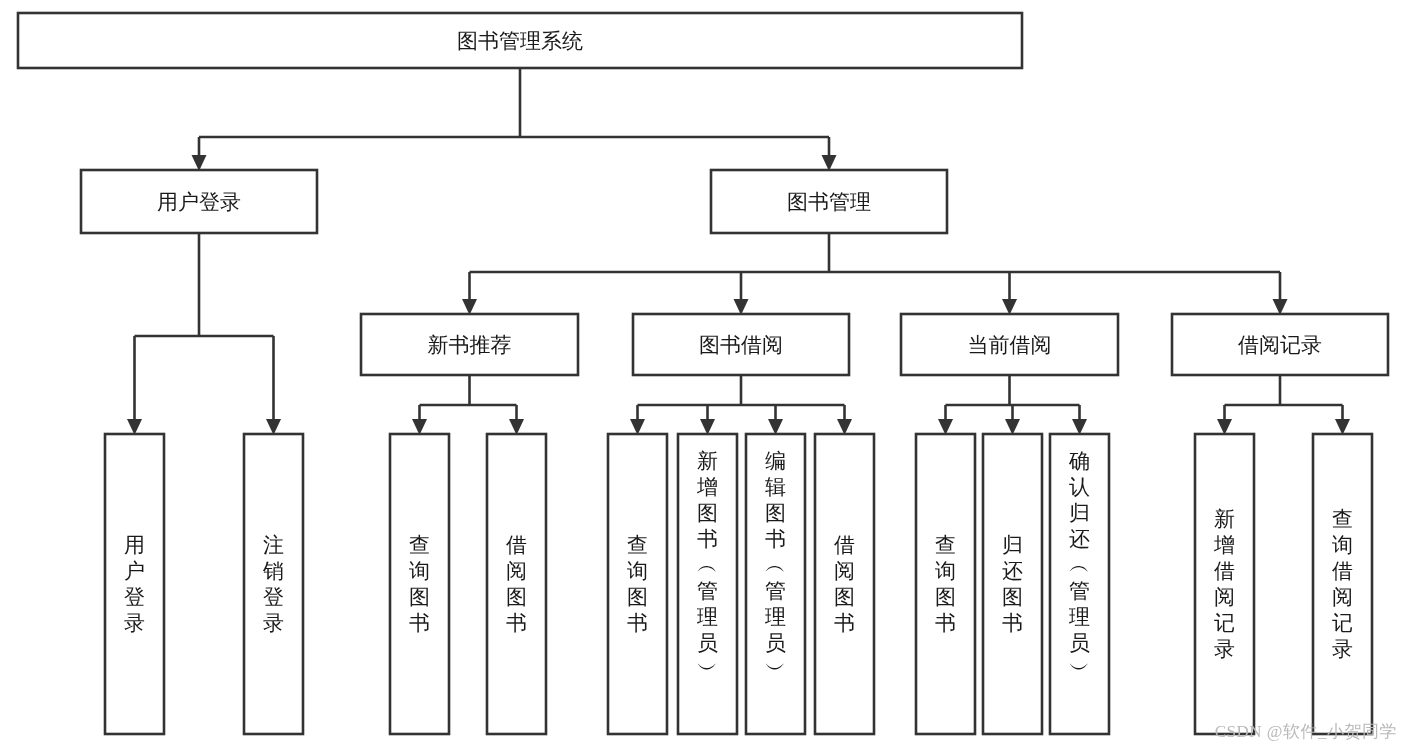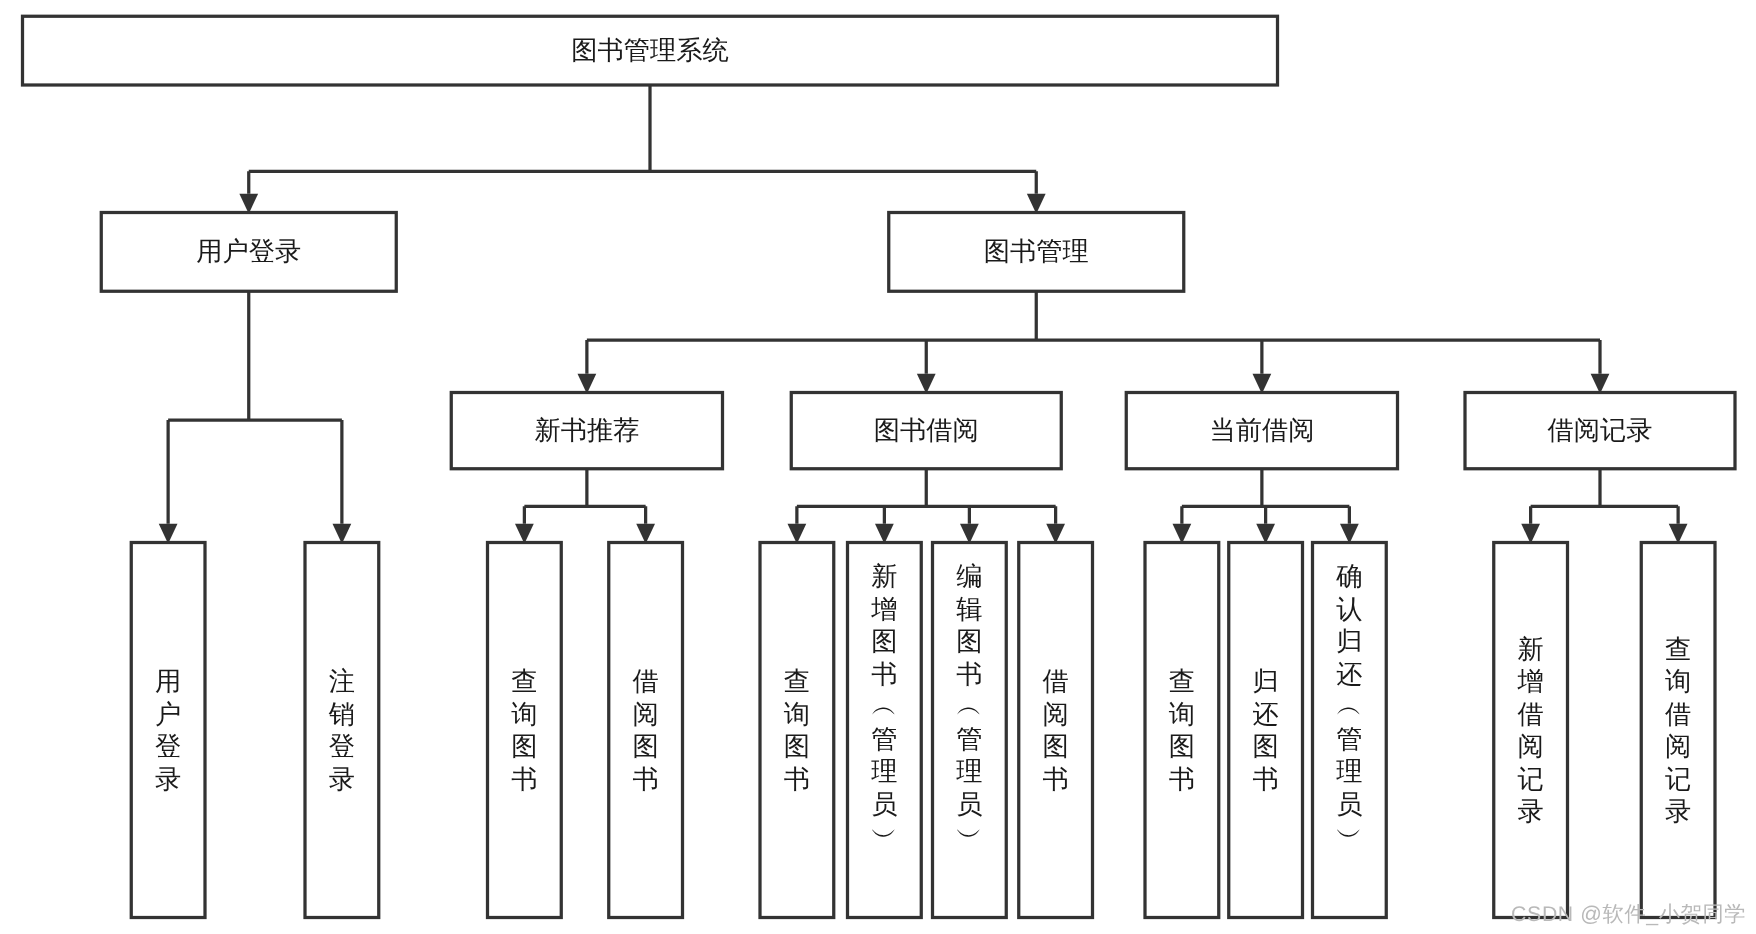--- a/index.html
+++ b/index.html
@@ -51,21 +51,21 @@
     stroke-linecap: butt;
   }
   .arrow-head {
     fill: #333333;
     stroke: none;
   }
   .watermark {
     position: absolute;
     right: 8px;
     bottom: 4px;
-    font-family: Liberation Sans, sans-serif;
+    font-family: Liberation Serif, serif;
     font-size: 17px;
     color: #b9b9b9;
     white-space: nowrap;
     letter-spacing: 0.5px;
   }
 </style>
 </head>
 <body>
 
 <div id="diagram-root">

